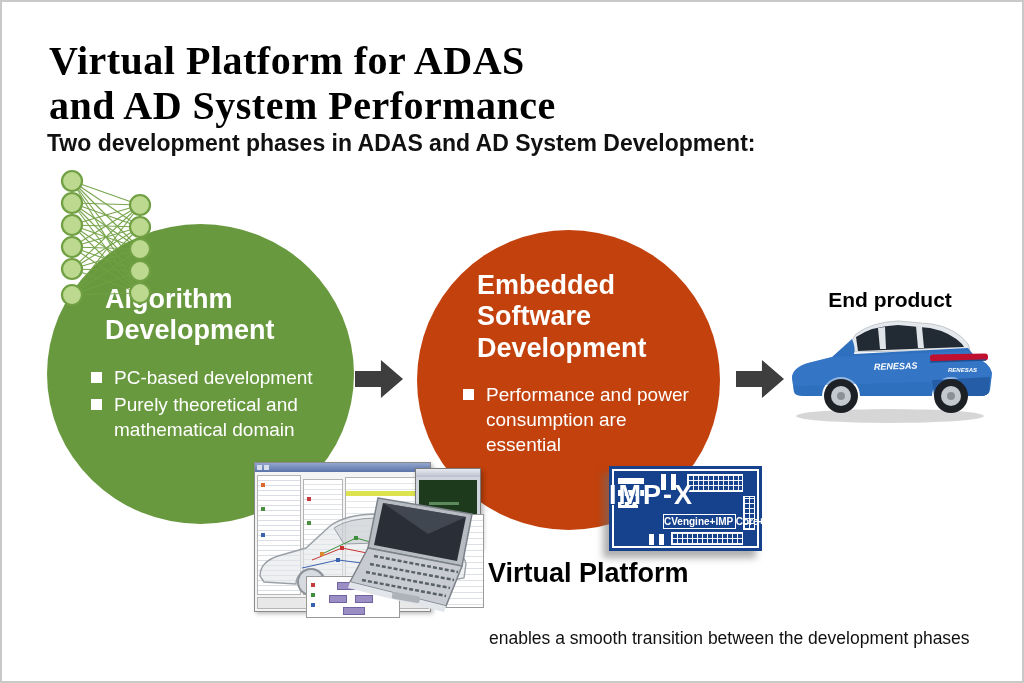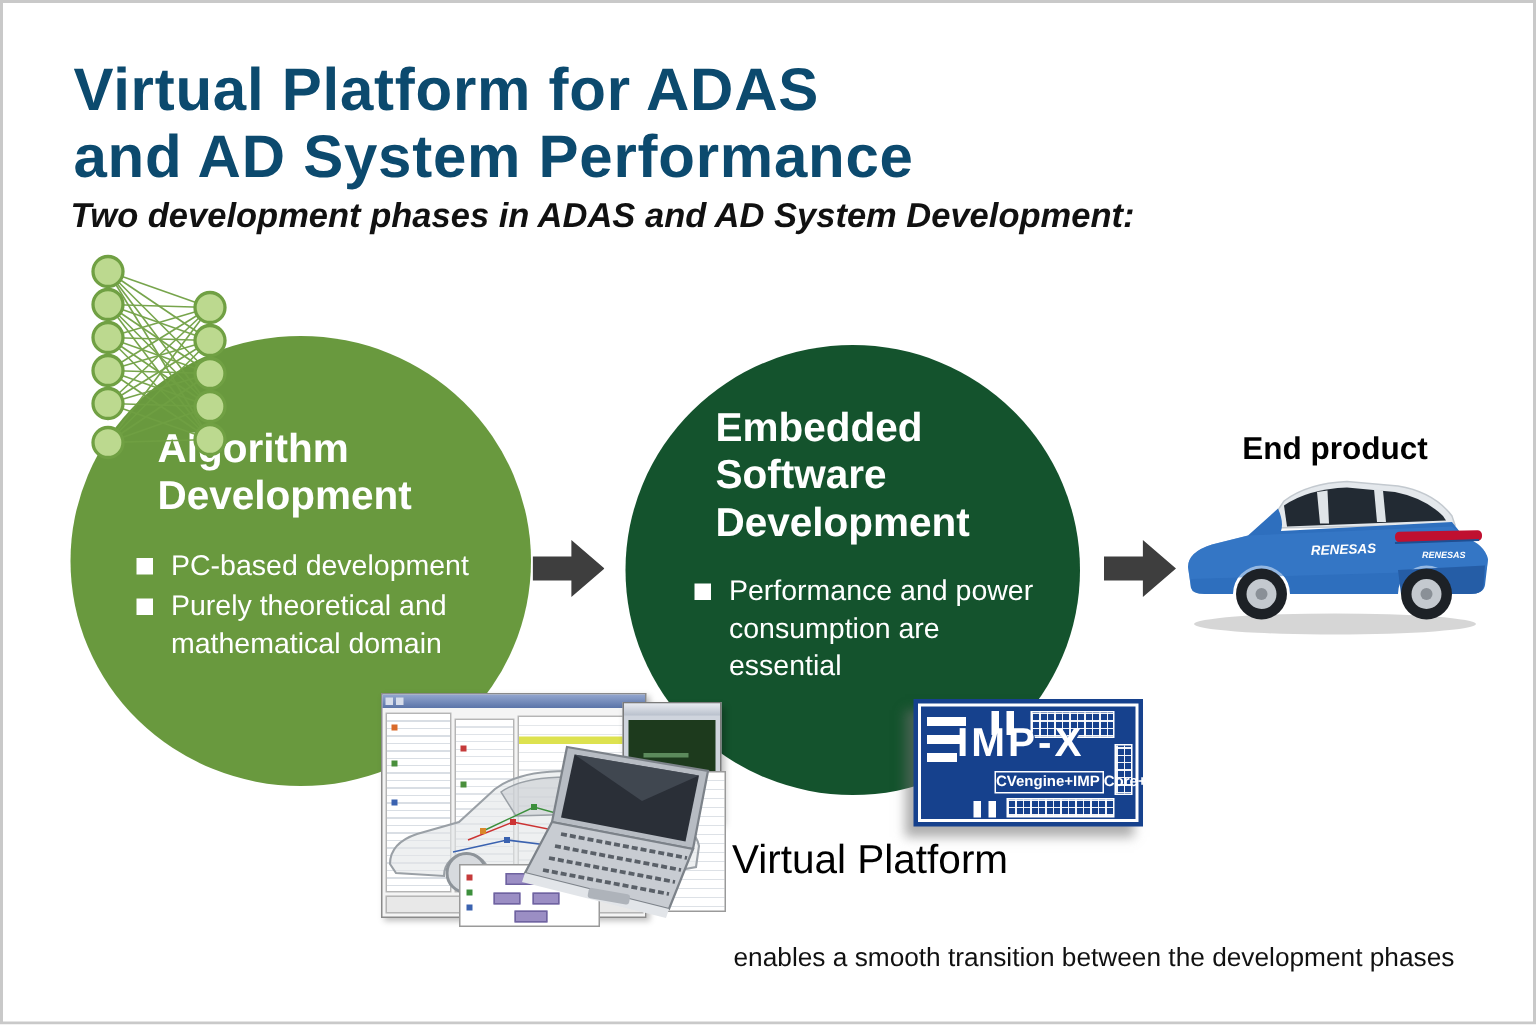--- a/index.html
+++ b/index.html
@@ -6,32 +6,33 @@
   html,body { background:#fff; }
   body { font-family: "Liberation Sans", sans-serif; }
   .frame {
     position: relative; width: 1024px; height: 683px;
     background: #ffffff; border: 2px solid #c9c9c9; overflow: hidden;
   }
 
   
   .page-title {
     position: absolute; left: 47px; top: 36px;
-    font-size: 40px; font-weight: bold; color: #0c4a6e; line-height: 45px;
+    font-size: 40px; font-weight: bold; color: #000000; line-height: 45px;
     letter-spacing: 0.5px;
+    font-family: Liberation Serif, serif;
   }
   .page-subtitle {
     position: absolute; left: 45px; top: 128px;
-    font-size: 23px; font-weight: bold; color: #111; font-style: italic;
+    font-size: 23px; font-weight: bold; color: #111;
   }
 
   
   .circle { position: absolute; border-radius: 50%; color:#fff; z-index: 1; }
   .circle-green { left: 45px; top: 222px; width: 307px; height: 300px; background: #69993e; }
-  .circle-blue  { left: 415px; top: 228px; width: 303px; height: 300px; background: #14532d; }
+  .circle-blue  { left: 415px; top: 228px; width: 303px; height: 300px; background: #c2410c; }
   .circle-content { position: absolute; inset: 0; }
   .circle-green .circle-heading { padding: 60px 30px 0 58px; }
   .circle-blue  .circle-heading { padding: 40px 40px 0 60px; }
   .circle-heading { font-size: 27px; font-weight: bold; line-height: 1.16; }
   .bullet-list { list-style: none; margin-top: 18px; }
   .circle-green .bullet-list { padding: 0 22px 0 44px; }
   .circle-blue  .bullet-list { padding: 0 14px 0 46px; }
   .bullet-item { position: relative; padding-left: 23px; font-size: 19px; line-height: 1.32; margin-bottom: 2px; }
   .bullet-square { position: absolute; left: 0; top: 7px; width: 11px; height: 11px; background: #fff; }
 
@@ -102,32 +103,32 @@
     background: #16418d; z-index: 3; color: #fff;
     box-shadow: -6px 7px 7px rgba(110,110,110,.55);
   }
   .chip-inner { position: absolute; inset: 3px; border: 2px solid #fff; }
   .chip-grid { position: absolute; background:
       repeating-linear-gradient(90deg, rgba(255,255,255,.95) 0 1px, transparent 1px 5px),
       repeating-linear-gradient(0deg, rgba(255,255,255,.95) 0 1px, transparent 1px 5px);
       border: 1px solid #fff; }
   .chip-bar { position: absolute; background: #fff; }
   .chip-name {
-    position: absolute; left: 0; right: 10px; top: 14px; text-align: center;
+    position: absolute; left: 0; right: 10px; top: 14px; 
     font-size: 27px; font-weight: bold; letter-spacing: 2px;
     text-shadow: 1px 1px 0 #16418d;
   }
   .chip-sub {
     position: absolute; left: 8px; right: 26px; top: 48px; height: 15px;
     border: 1px solid #fff; text-align: center;
     font-size: 10px; font-weight: bold; line-height: 13px; white-space: nowrap; margin-left: 46px;
   }
 
   
-  .vp-title { position: absolute; left: 486px; top: 556px; font-size: 27px; font-weight: normal; color:#000; z-index:4; }
+  .vp-title { position: absolute; left: 486px; top: 556px; font-size: 27px; font-weight: bold; color:#000; z-index:4; }
   .vp-desc  { position: absolute; left: 487px; top: 590px; font-size: 17.5px; color:#111; z-index:4;margin-top:36px; }
 </style>
 </head>
 <body>
 
 <div class="frame">
 
   <div class="page-title">
     <div>Virtual Platform for ADAS</div>
     <div>and AD System Performance</div>

